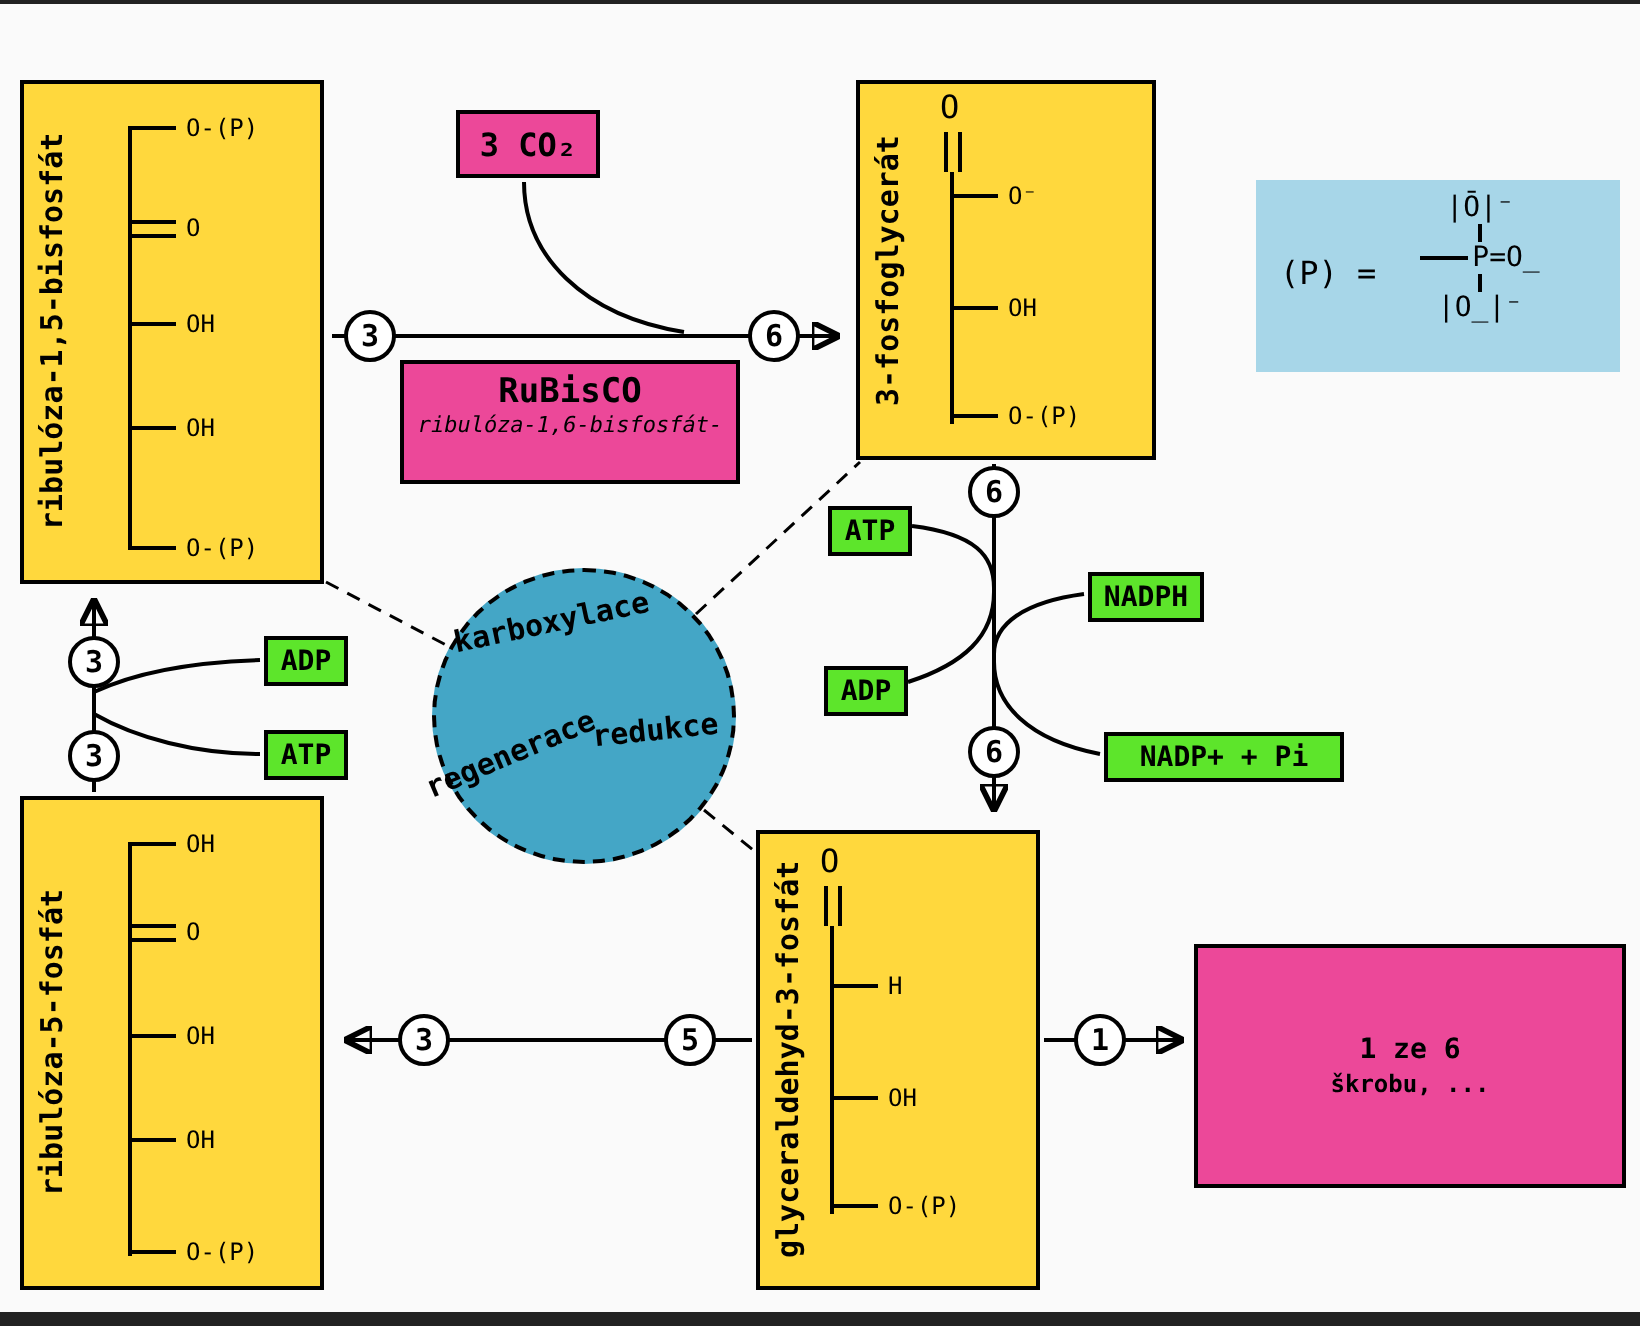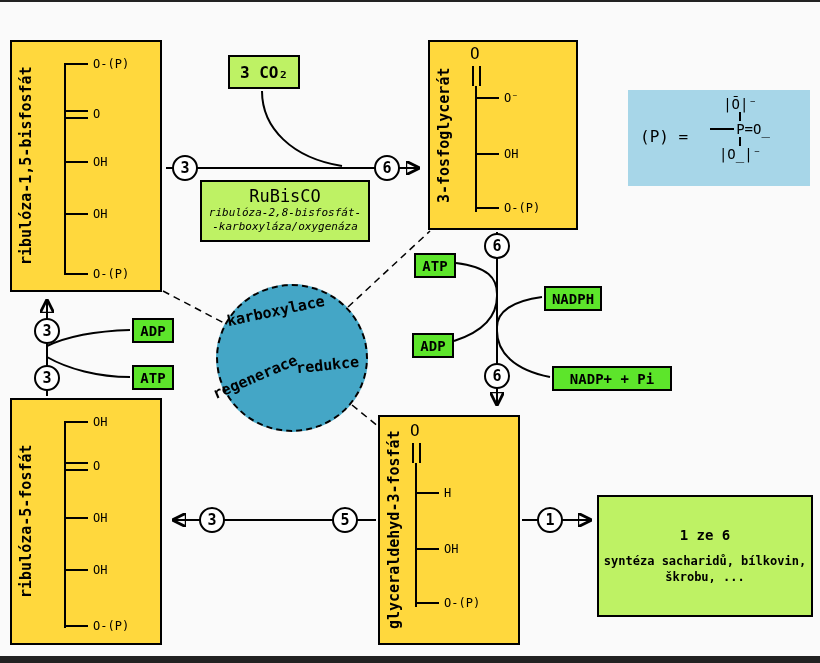--- a/index.html
+++ b/index.html
@@ -3,21 +3,21 @@
 <meta charset="utf-8">
 <style>
   * { margin:0; padding:0; box-sizing:border-box; }
   html,body { width:820px; height:663px; }
   body { position:relative; background:#fafafa; font-family:"DejaVu Sans Mono", monospace; overflow:hidden; color:#000; }
   .overlay { position:absolute; left:0; top:0; z-index:1; }
   .overlay path { stroke:#000; stroke-width:2; fill:none; }
   .overlay path.dash { stroke-width:1.5; stroke-dasharray:7 5; }
   .box { position:absolute; border:2px solid #000; z-index:3; }
   .mol { background:#ffd83d; }
-  .pinkbox { background:#bef264; }
+  .pinkbox { background:#ec4899; }
   .greenbox { background:#5de52b; display:flex; align-items:center; justify-content:center;
               font-weight:bold; font-size:14px; z-index:4; white-space:nowrap; }
   .legendbox { background:#a7d6e8; border:none; z-index:3; }
   .vlabel { position:absolute; left:2px; top:0; height:100%; width:24px;
             writing-mode:vertical-rl; transform:rotate(180deg);
             display:flex; align-items:center; justify-content:center;
             font-weight:bold; font-size:15px; white-space:nowrap; }
   .spine { position:absolute; width:2px; background:#000; }
   .chem-row { position:absolute; display:flex; align-items:center; height:20px; }
   .bond { width:24px; height:2px; background:#000; flex:none; }
@@ -25,21 +25,21 @@
   .chem-label { font-size:12px; margin-left:5px; white-space:nowrap; }
   .top-o { position:absolute; font-size:16px; }
   .vdbl { position:absolute; width:9px; border-left:2px solid #000; border-right:2px solid #000; }
   .ncircle { position:absolute; width:26px; height:26px; border:2px solid #000; border-radius:50%;
              background:#fff; display:flex; align-items:center; justify-content:center;
              font-weight:bold; font-size:15px; z-index:6; }
   .cycle { position:absolute; left:216px; top:284px; width:152px; height:148px;
            background:#44a6c6; border:2px dashed #000; border-radius:50%; z-index:2; }
   .phase { position:absolute; font-weight:bold; font-size:15px; white-space:nowrap; z-index:3; }
   .co2 { display:flex; align-items:center; justify-content:center; font-weight:bold; font-size:16px; }
-  .rtitle { font-weight:normal; font-size:17px; text-align:center; margin-top:4px; }
+  .rtitle { font-weight:bold; font-size:17px; text-align:center; margin-top:4px; }
   .rsub { font-style:italic; font-size:11px; text-align:center; line-height:1.3; }
   .product { display:flex; flex-direction:column; align-items:center; justify-content:center; text-align:center; }
   .pline { font-weight:bold; font-size:14px; line-height:1.35; }
   .psub { font-weight:bold; font-size:12px; line-height:1.3; }
   .legend-prefix { position:absolute; left:12px; top:37px; font-size:16px; }
   .pstruct { position:absolute; left:64px; top:6px; width:96px; display:flex; flex-direction:column; align-items:center; font-size:14px; }
   .pstruct .vline { width:2px; height:9px; background:#000; }
   .pmid { display:flex; align-items:center; }
   .pmid .hline { width:24px; height:2px; background:#000; margin-right:2px; }
   .edgebar { position:absolute; left:0; width:820px; background:#222; z-index:7; }
@@ -162,27 +162,25 @@
     <span class="chem-label">O-(P)</span>
   </div>
 </div>
 
 <div class="box pinkbox co2" style="left:228px;top:55px;width:72px;height:34px">
   <span>3 CO₂</span>
 </div>
 
 <div class="box pinkbox" style="left:200px;top:180px;width:170px;height:62px">
   <div class="rtitle">RuBisCO</div>
-  <div class="rsub">ribulóza-2,8-bisfosfát-</div>
-  <div class="rsub">-karboxyláza/oxygenáza</div>
-</div>
-
-<div class="box pinkbox product" style="left:597px;top:495px;width:216px;height:122px">
+  <div class="rsub">ribulóza-1,6-bisfosfát-</div>
+</div>
+
+<div class="box pinkbox product" style="left:597px;top:472px;width:216px;height:122px">
   <div class="pline">1 ze 6</div>
-  <div class="psub" style="margin-top:9px">syntéza sacharidů, bílkovin,</div>
   <div class="psub">škrobu, ...</div>
 </div>
 
 <div class="box legendbox" style="left:628px;top:90px;width:182px;height:96px">
   <span class="legend-prefix">(P) =</span>
   <div class="pstruct">
     <div>|Ō|⁻</div>
     <div class="vline"></div>
     <div class="pmid">
       <span class="hline"></span>

